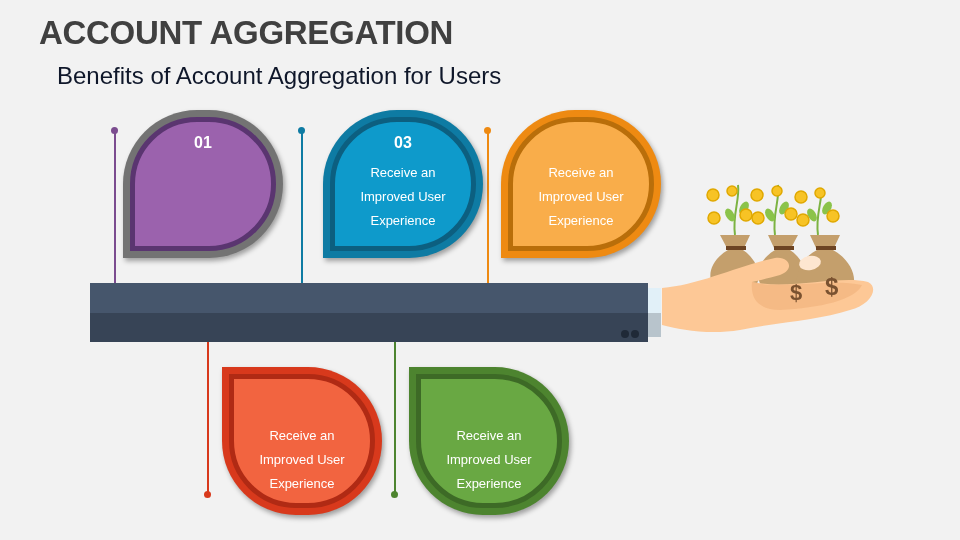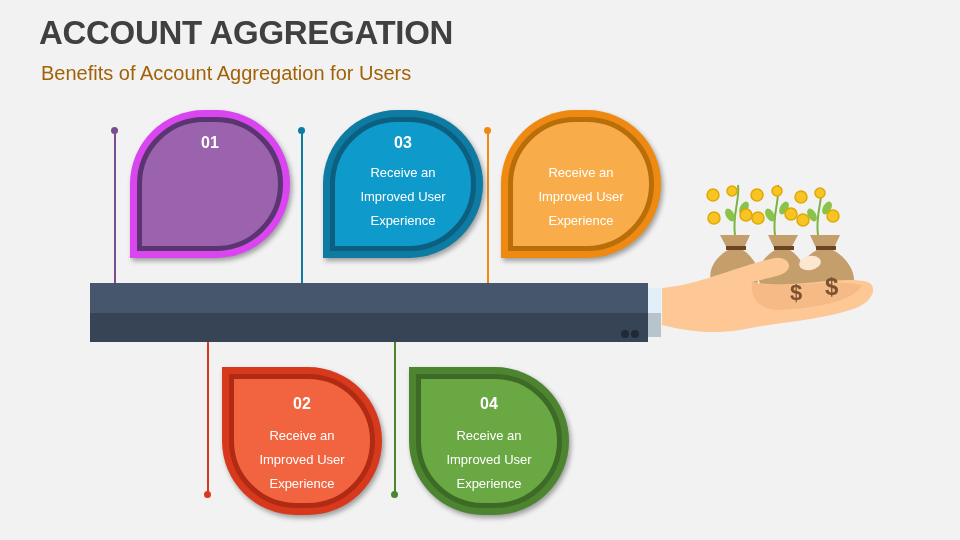--- a/index.html
+++ b/index.html
@@ -1,18 +1,18 @@
 <!DOCTYPE html>
 <html><head>
 <meta charset="utf-8">
 <style>
   html, body { margin:0; padding:0; }
   body { width:960px; height:540px; background:#f2f2f2; position:relative; overflow:hidden; font-family:"Liberation Sans", "DejaVu Sans", sans-serif; }
   .title { position:absolute; left:39px; top:14px; font-size:33px; font-weight:bold; color:#404040; letter-spacing:-0.3px;text-align:center; }
-  .subtitle { position:absolute; left:41px; top:62px; font-size:20px; color:#a16207; }
+  .subtitle { position:absolute; left:57px; top:62px; font-size:24px; color:#0f172a; }
   .sleeve { position:absolute; left:90px; top:283px; width:558px; height:59px; }
   .sleeve .top { height:30px; background:#46566c; }
   .sleeve .bottom { height:29px; background:#374456; position:relative; }
   .btn-dot { position:absolute; width:8px; height:8px; border-radius:50%; background:#1f2937; top:17px; }
   .cuff { position:absolute; left:648px; top:288px; width:13px; height:49px; }
   .cuff .a { height:25px; background:#e1f0f8; }
   .cuff .b { height:24px; background:#b8c4cc; }
   .line { position:absolute; width:2px; }
   .dot { position:absolute; width:7px; height:7px; border-radius:50%; }
   .drop { position:absolute; width:160px; height:148px; box-shadow:2px 3px 5px rgba(0,0,0,0.35); }
@@ -52,45 +52,43 @@
   <div class="bottom">
     <div class="btn-dot" style="left:531px;"></div>
     <div class="btn-dot" style="left:541px;"></div>
   </div>
 </div>
 <div class="cuff">
     <div class="a"></div>
     <div class="b"></div>
   </div>
 
-<div class="drop up" style="left:130px;top:110px;background:#d946ef;">
+<div class="drop up" style="left:123px;top:110px;background:#737373;">
   <div class="inner" style="background:#9b62ad;border-color:#5a3570;"></div>
   <div class="txt num" style="top:24px;">01</div>
 </div>
 
 <div class="drop up" style="left:323px;top:110px;background:#0e7ba3;">
   <div class="inner" style="background:#0e9acb;border-color:#0c5f80;"></div>
   <div class="txt num" style="top:24px;">03</div>
   <div class="txt desc" style="top:51px;left:22px;right:22px;">Receive an Improved User Experience</div>
 </div>
 
 <div class="drop up" style="left:501px;top:110px;background:#ee8a12;">
   <div class="inner" style="background:#f9ad4a;border-color:#b96e0a;"></div>
   <div class="txt desc" style="top:51px;left:22px;right:22px;">Receive an Improved User Experience</div>
 </div>
 
 <div class="drop down" style="left:222px;top:367px;background:#d8391c;">
   <div class="inner" style="background:#f26440;border-color:#b02a14;"></div>
-  <div class="txt num" style="top:28px;">02</div>
   <div class="txt desc" style="top:57px;left:22px;right:22px;">Receive an Improved User Experience</div>
 </div>
 
 <div class="drop down" style="left:409px;top:367px;background:#4d842f;">
   <div class="inner" style="background:#69a843;border-color:#3d6a26;"></div>
-  <div class="txt num" style="top:28px;">04</div>
   <div class="txt desc" style="top:57px;left:22px;right:22px;">Receive an Improved User Experience</div>
 </div>
 
 <svg class="hand" viewBox="0 0 240 190" xmlns="http://www.w3.org/2000/svg">
 
   <g stroke="#7cb342" stroke-width="2" fill="none">
     <path d="M95 65 C92 45 100 30 98 15"></path>
     <path d="M135 65 C132 45 140 30 138 15"></path>
     <path d="M178 65 C175 45 183 30 181 18"></path>
   </g>

